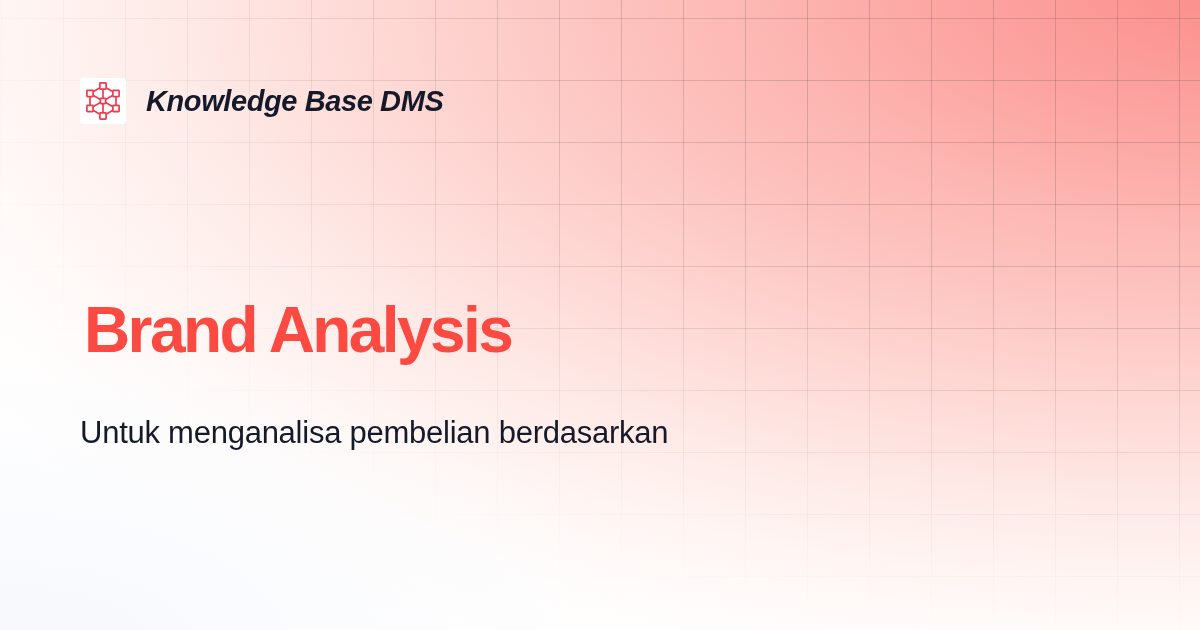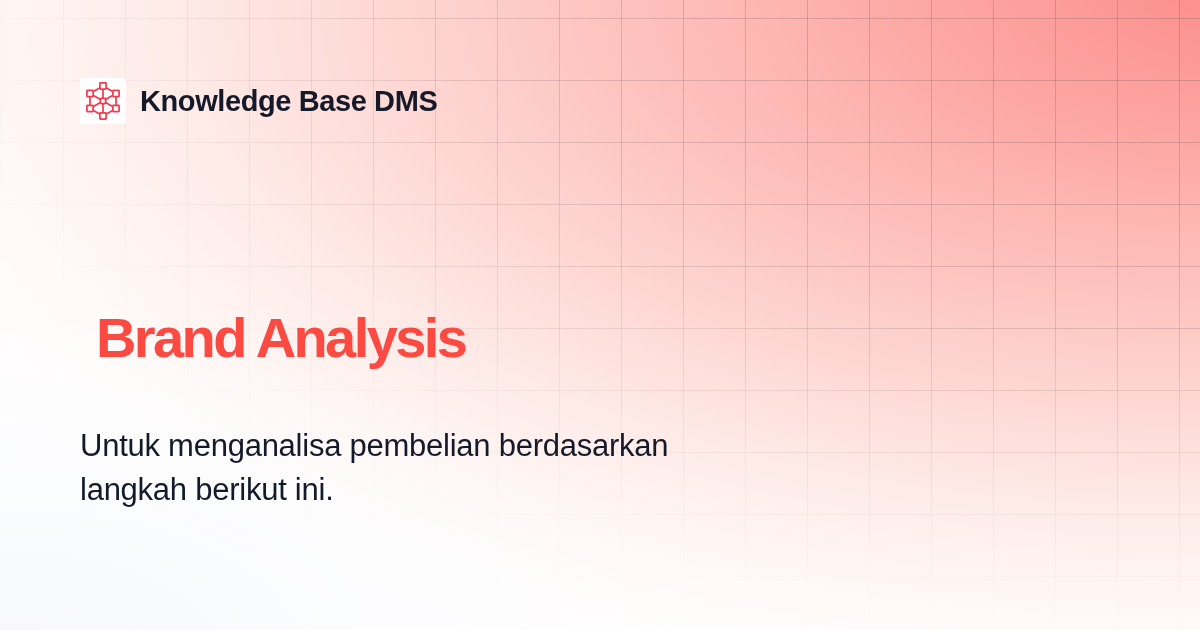--- a/index.html
+++ b/index.html
@@ -112,21 +112,22 @@
     z-index: 10;
   }
 
   
   .brand {
     position: absolute;
     left: 80px;
     top: 78px;
     display: flex;
     align-items: center;
-    gap: 14px;
+    gap: 20px;
+    font-style: italic;
   }
   .brand-logo {
     width: 46px;
     height: 46px;
     flex: 0 0 46px;
     background: #ffffff;
     border-radius: 3px;
     display: flex;
     align-items: center;
     justify-content: center;
@@ -139,34 +140,34 @@
     color: #141a2a;
     white-space: nowrap;
     line-height: 1;
   }
 
   
   .headline {
     position: absolute;
     left: 80px;
     top: 294px;
-    margin: 16px;
-    font-size: 56px;
+    margin: 4px;
+    font-size: 64px;
     font-weight: 700;
     letter-spacing: -2.6px;
     line-height: 1.0;
     color: #fb4a41;
     white-space: nowrap;
   }
 
   
   .description {
     position: absolute;
     left: 80px;
-    top: 424px;
+    top: 411px;
     margin: 0;
     width: 760px;
     font-size: 31px;
     font-weight: 400;
     line-height: 1.42;
     letter-spacing: -0.25px;
     color: #141a2a;
   }
   .description .line { display: block; white-space: nowrap; }
 </style>
@@ -213,17 +214,16 @@
           </g>
         </svg>
       </span>
       <span class="brand-name">Knowledge Base DMS</span>
     </div>
 
     <h1 class="headline">Brand Analysis</h1>
 
     <p class="description">
       <span class="line">Untuk menganalisa pembelian berdasarkan</span>
-      <span class="line">langkah berikut ini.</span>
     </p>
 
   </div>
 </div>
 
 </body></html>

